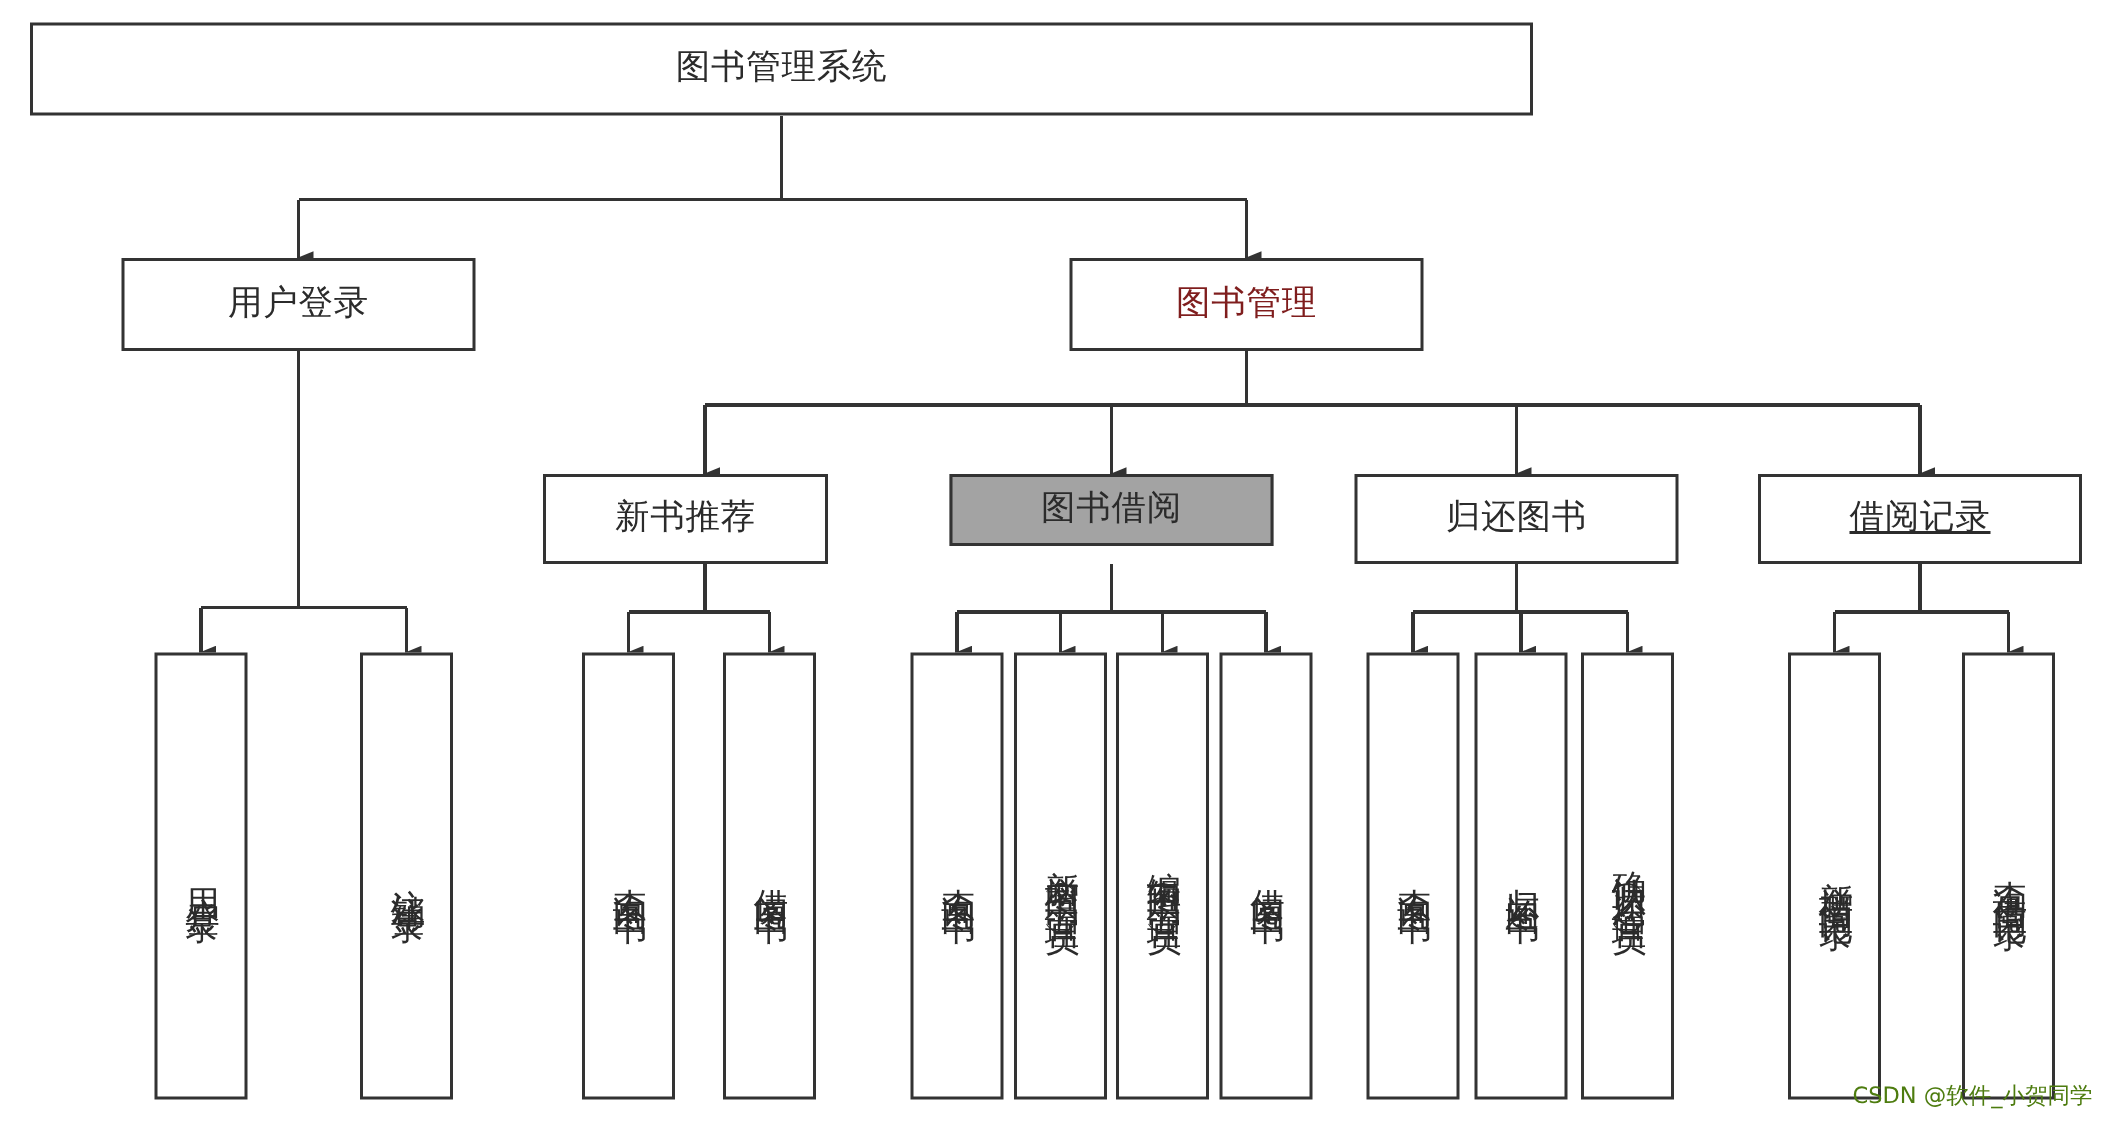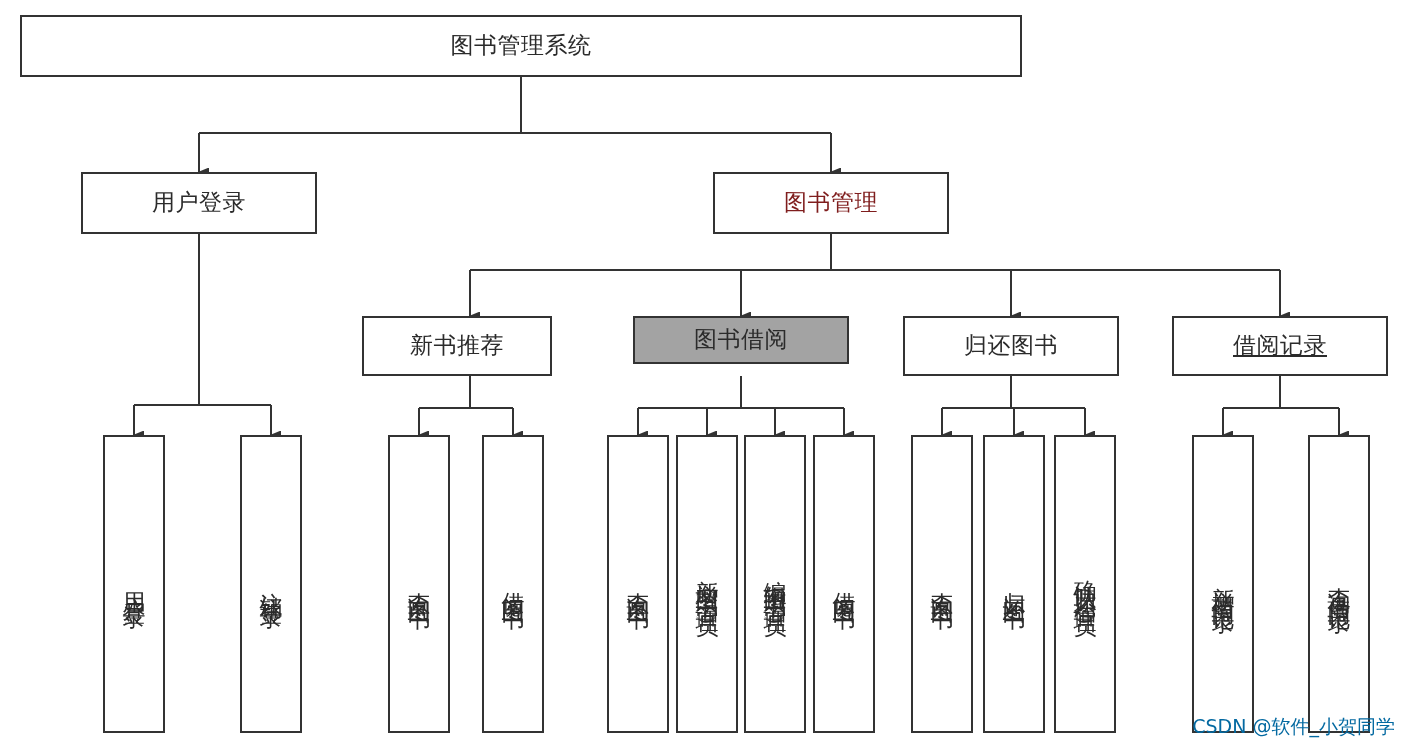--- a/index.html
+++ b/index.html
@@ -54,22 +54,22 @@
     font-size: 23px;
     writing-mode: vertical-rl;
     text-orientation: upright;
     letter-spacing: 5px;
     line-height: 1;
   }
   #watermark {
     position: absolute;
     right: 10px;
     bottom: 7px;
-    font-size: 19px;
-    color: #0369a1;
+    font-size: 15px;
+    color: #4d7c0f;
     white-space: nowrap;
     pointer-events: none;
     font-family: "DejaVu Sans", "Liberation Sans", sans-serif;
   }
 </style>
 </head>
 <body>
 
 <div id="diagram-root">
 

